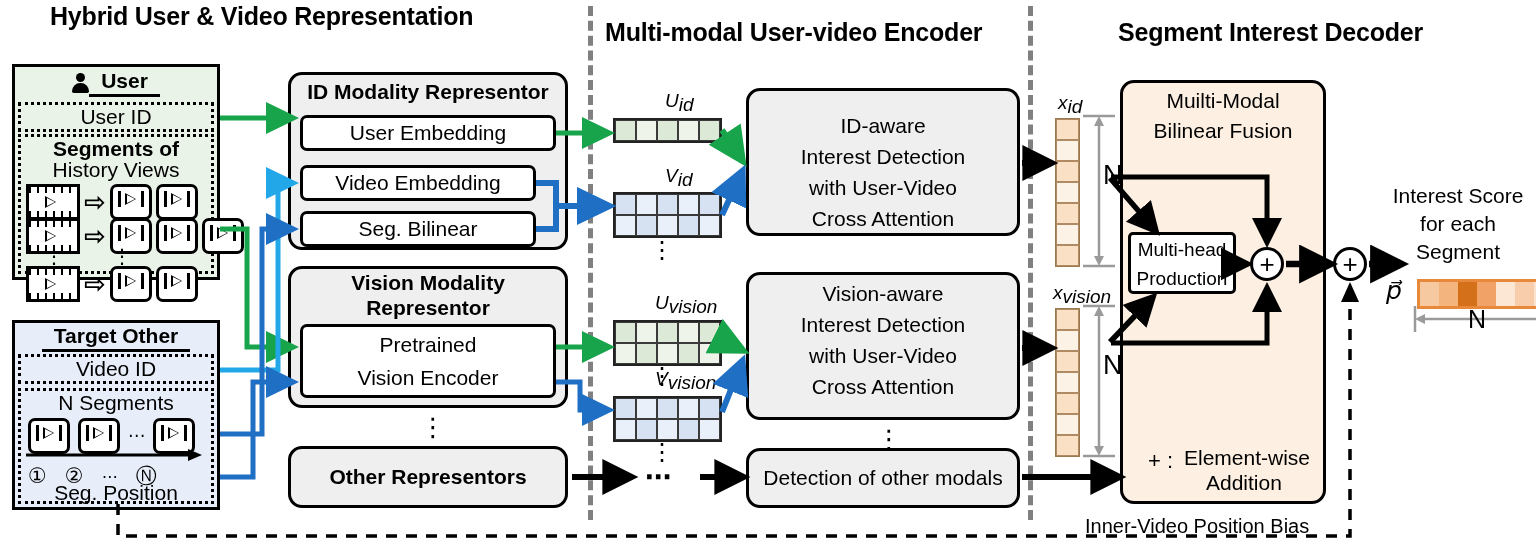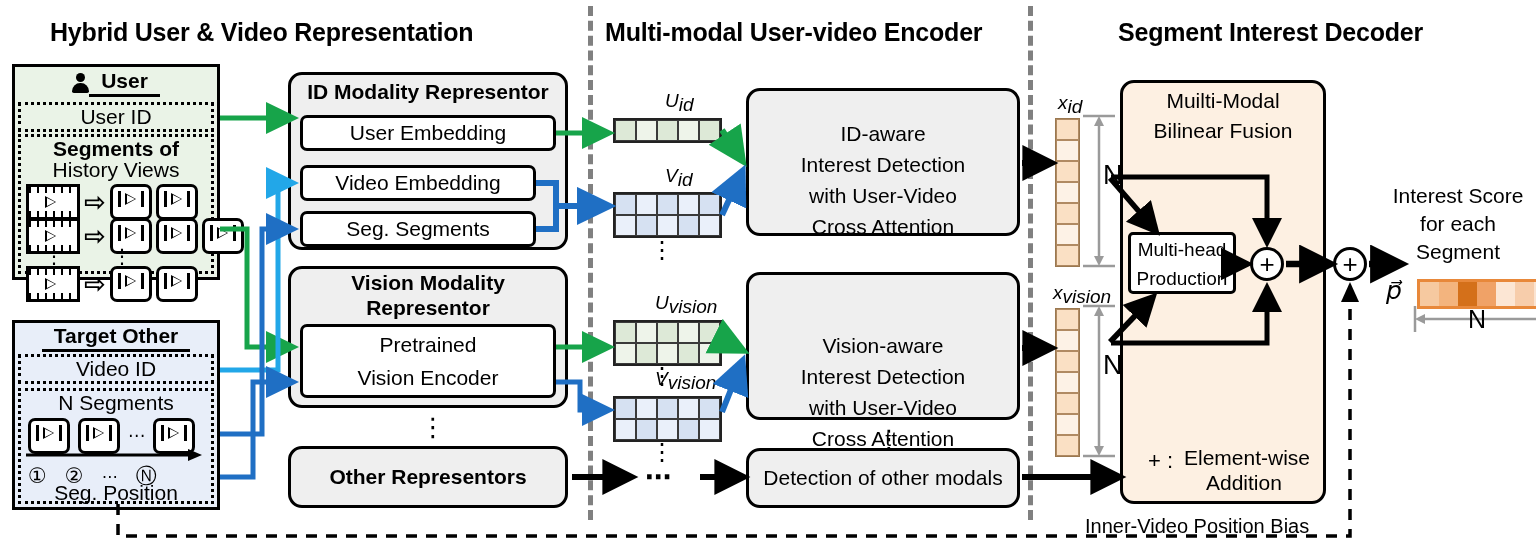--- a/index.html
+++ b/index.html
@@ -64,21 +64,21 @@
   .person:after{content:"";position:absolute;left:0;top:10px;width:17px;height:10px;border-radius:9px 9px 2px 2px;background:#000;}
   .circnum{font-size:21px;}
 
   .plus-c{width:34px;height:34px;border-radius:50%;border:3.5px solid #000;background:#fff;
           display:flex;align-items:center;justify-content:center;font-size:26px;line-height:1;font-weight:400;}
   svg{position:absolute;left:0;top:0;overflow:visible;}
 </style>
 </head>
 <body>
 
-<div class="abs sect-title" style="left:50px;top:18px;">Hybrid User &amp; Video Representation</div>
+<div class="abs sect-title" style="left:50px;top:2px;">Hybrid User &amp; Video Representation</div>
 <div class="abs sect-title" style="left:605px;top:18px;">Multi-modal User-video Encoder</div>
 <div class="abs sect-title" style="left:1118px;top:18px;">Segment Interest Decoder</div>
 
 <div class="abs vsep" style="left:588px;top:6px;height:514px;"></div>
 <div class="abs vsep" style="left:1028px;top:6px;height:514px;"></div>
 
 <div class="abs panel-green" style="left:12px;top:64px;width:208px;height:216px;"></div>
 <div class="abs ctr" style="left:12px;top:68px;width:208px;height:30px;">
   <span class="person"></span>
   <span class="underline-head">User</span>
@@ -209,21 +209,21 @@
 <div class="abs ctr" style="left:288px;top:78px;width:280px;height:28px;">
   <span class="lbl-b">ID Modality Representor</span>
 </div>
 <div class="abs white-box ctr" style="left:300px;top:115px;width:256px;height:36px;">
   <span class="lbl">User Embedding</span>
 </div>
 <div class="abs white-box ctr" style="left:300px;top:165px;width:236px;height:36px;">
   <span class="lbl">Video Embedding</span>
 </div>
 <div class="abs white-box ctr" style="left:300px;top:211px;width:236px;height:36px;">
-  <span class="lbl">Seg. Segments</span>
+  <span class="lbl">Seg. Bilinear</span>
 </div>
 
 <div class="abs grey-round" style="left:288px;top:266px;width:280px;height:142px;"></div>
 <div class="abs ctr" style="left:288px;top:270px;width:280px;height:26px;">
   <span class="lbl-b">Vision Modality</span>
 </div>
 <div class="abs ctr" style="left:288px;top:295px;width:280px;height:26px;">
   <span class="lbl-b">Representor</span>
 </div>
 <div class="abs white-box" style="left:300px;top:324px;width:256px;height:74px;">
@@ -312,29 +312,29 @@
       <i class="vcell" style="background:#d6e1f2"></i>
     <i class="vcell" style="background:#eaf0fa"></i>
       <i class="vcell" style="background:#d6e1f2"></i>
     <i class="vcell" style="background:#eaf0fa"></i>
   </div>
 </div>
 <div class="abs" style="left:650px;top:438px;font-size:24px;">⋮</div>
 <div class="abs" style="left:645px;top:462px;font-size:26px;font-weight:bold;">⋯</div>
 
 <div class="abs grey-round" style="left:746px;top:88px;width:274px;height:148px;">
-  <div style="padding-top:28px;">
+  <div style="padding-top:20px;">
     <div class="ctr lbl" style="height:31px;">ID-aware</div>
     <div class="ctr lbl" style="height:31px;">Interest Detection</div>
     <div class="ctr lbl" style="height:31px;">with User-Video</div>
     <div class="ctr lbl" style="height:31px;">Cross Attention</div>
   </div>
 </div>
 <div class="abs grey-round" style="left:746px;top:272px;width:274px;height:148px;">
-  <div style="padding-top:24px;margin-top:32px;">
+  <div style="padding-top:4px;">
     <div class="ctr lbl" style="height:31px;">Vision-aware</div>
     <div class="ctr lbl" style="height:31px;">Interest Detection</div>
     <div class="ctr lbl" style="height:31px;">with User-Video</div>
     <div class="ctr lbl" style="height:31px;">Cross Attention</div>
   </div>
 </div>
 <div class="abs" style="left:876px;top:424px;font-size:26px;">⋮</div>
 <div class="abs grey-round ctr" style="left:746px;top:448px;width:274px;height:60px;">
   <span class="lbl">Detection of other modals</span>
 </div>

